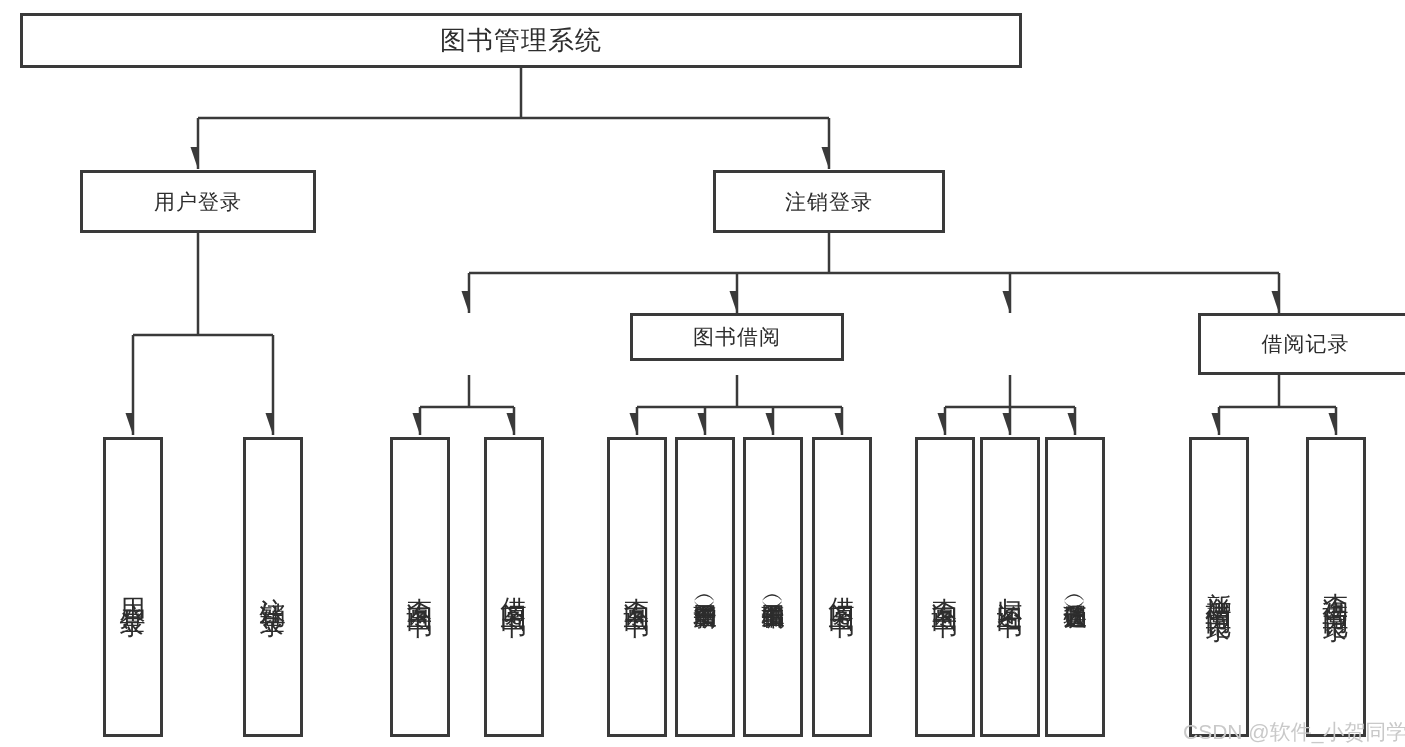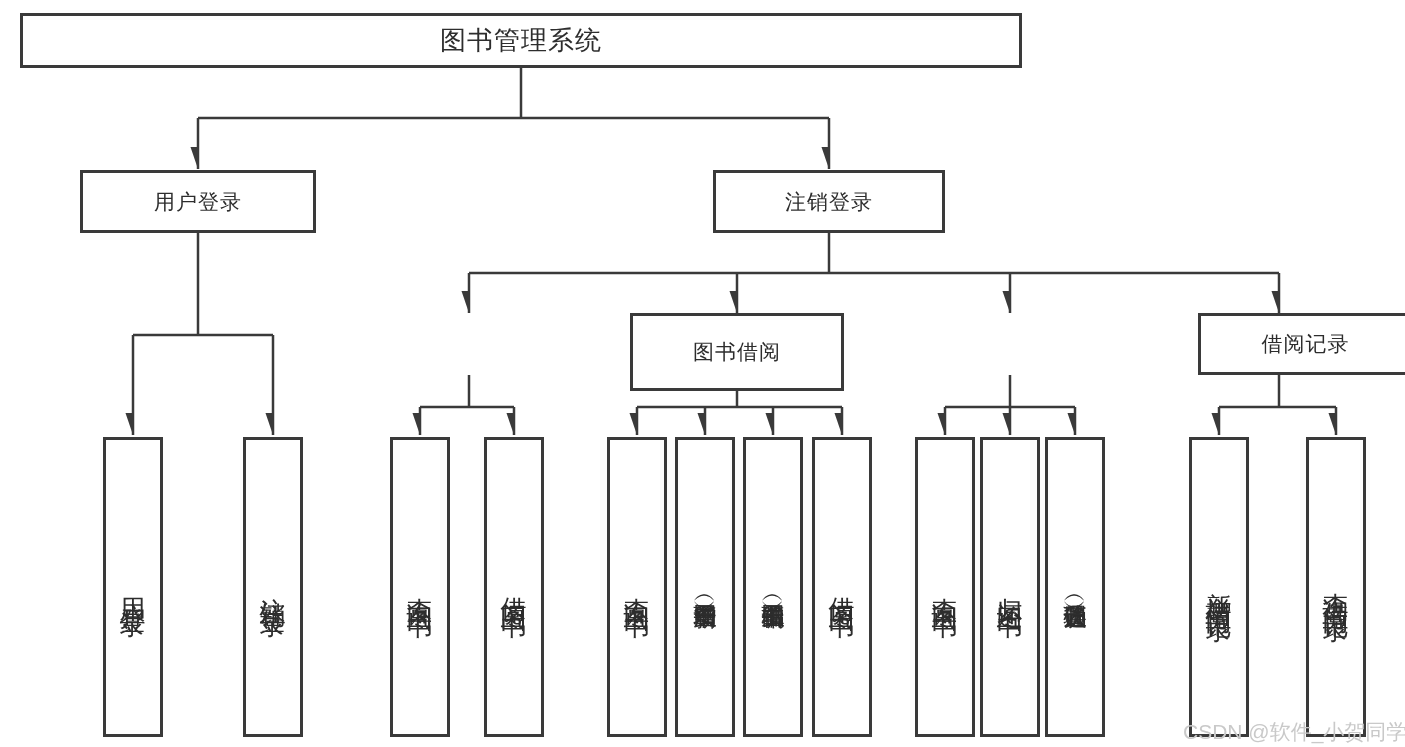--- a/index.html
+++ b/index.html
@@ -125,21 +125,21 @@
     <span class="label">图书管理系统</span>
   </div>
 
   <div class="node h" style="left:80px; top:170px; width:236px; height:63px;">
     <span class="label">用户登录</span>
   </div>
   <div class="node h" style="left:713px; top:170px; width:232px; height:63px;">
     <span class="label">注销登录</span>
   </div>
 
-  <div class="node h" style="left:630px; top:313px; width:214px; height:78px;">
+  <div class="node h" style="left:630px; top:313px; width:214px; height:48px;">
     <span class="label">图书借阅</span>
   </div>
   <div class="node h" style="left:1172px; top:313px; width:215px; height:62px;margin-left:26px;">
     <span class="label">借阅记录</span>
   </div>
 
   <div class="node leaf" style="left:103px;">
     <span class="label">用户登录</span>
   </div>
   <div class="node leaf" style="left:243px;">

